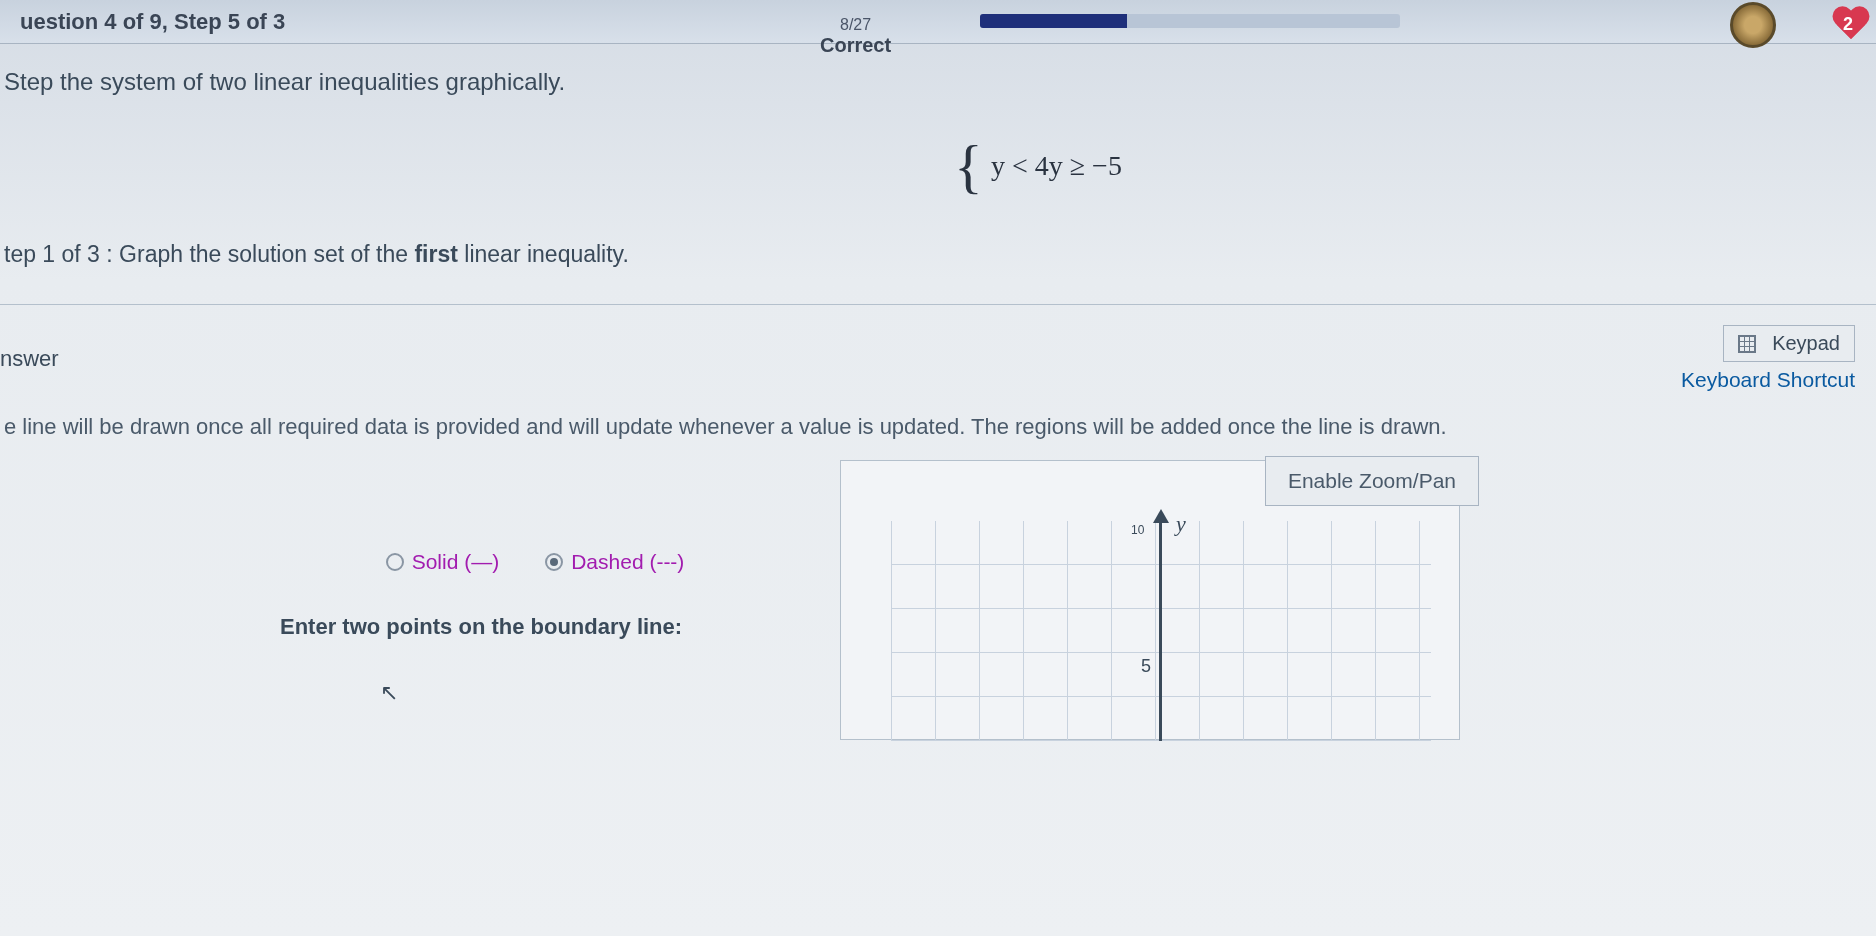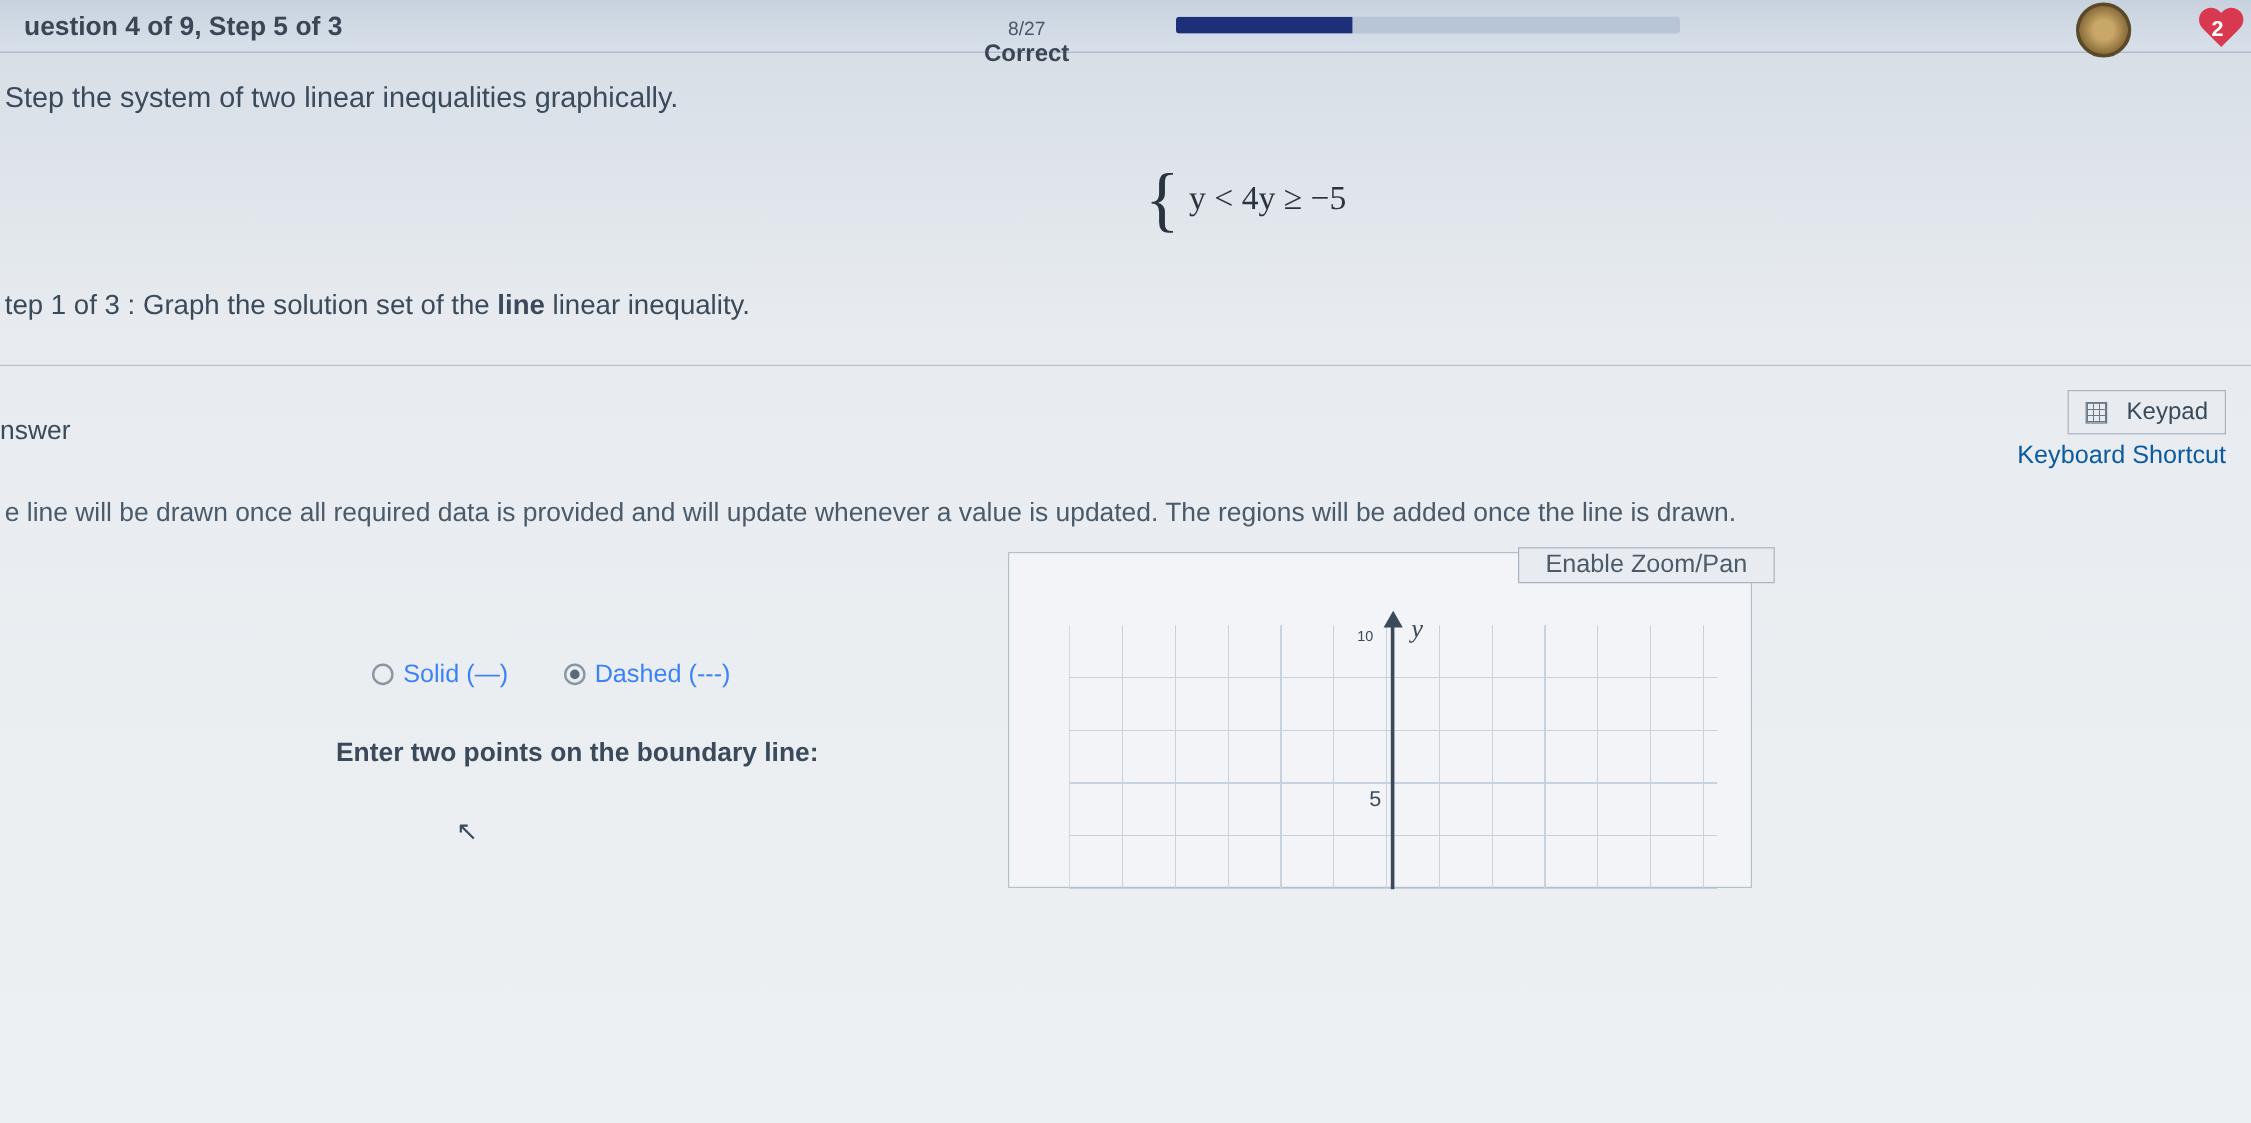--- a/index.html
+++ b/index.html
@@ -201,23 +201,24 @@
     .control-label {
       font-size: 22px;
       color: #3a4a5a;
       font-weight: 600;
       margin-bottom: 40px;
     }
     .radio-row {
       display: flex;
       gap: 46px;
       font-size: 21px;
-      color: #3b82f6;
+      color: #a21caf;
       margin-bottom: 40px;
       padding-left: 30px;
+      justify-content: center;
     }
     .radio-option {
       display: flex;
       align-items: center;
       gap: 8px;
       cursor: pointer;
     }
     .radio-circle {
       width: 18px;
       height: 18px;
@@ -247,21 +248,21 @@
       background: #f2f4f7;
       width: 620px;
       height: 280px;
     }
     .zoom-btn {
       position: absolute;
       right: -20px;
       top: -5px;
       border: 1px solid #a8b4c2;
       background: #e8ecf0;
-      padding: 2px 22px;
+      padding: 12px 22px;
       font-size: 21px;
       color: #4a5a6a;
       cursor: pointer;
       z-index: 5;
     }
     .grid {
       position: absolute;
       left: 50px;
       top: 60px;
       width: 540px;
@@ -339,21 +340,21 @@
       <div class="eq-stack">
         <span>y &lt; 4</span>
         <span>y ≥ −5</span>
       </div>
     </div>
   </div>
 
   <div class="step-label">
     <span>tep 1 of 3 :</span>
     <span>Graph the solution set of the</span>
-    <span class="bold">line</span>
+    <span class="bold">first</span>
     <span>linear inequality.</span>
   </div>
 
   <div class="divider"></div>
 
   <div class="answer-row">
     <div class="answer-label">nswer</div>
     <div class="right-links">
       <div class="keypad-btn">
         <span class="keypad-icon"></span>

